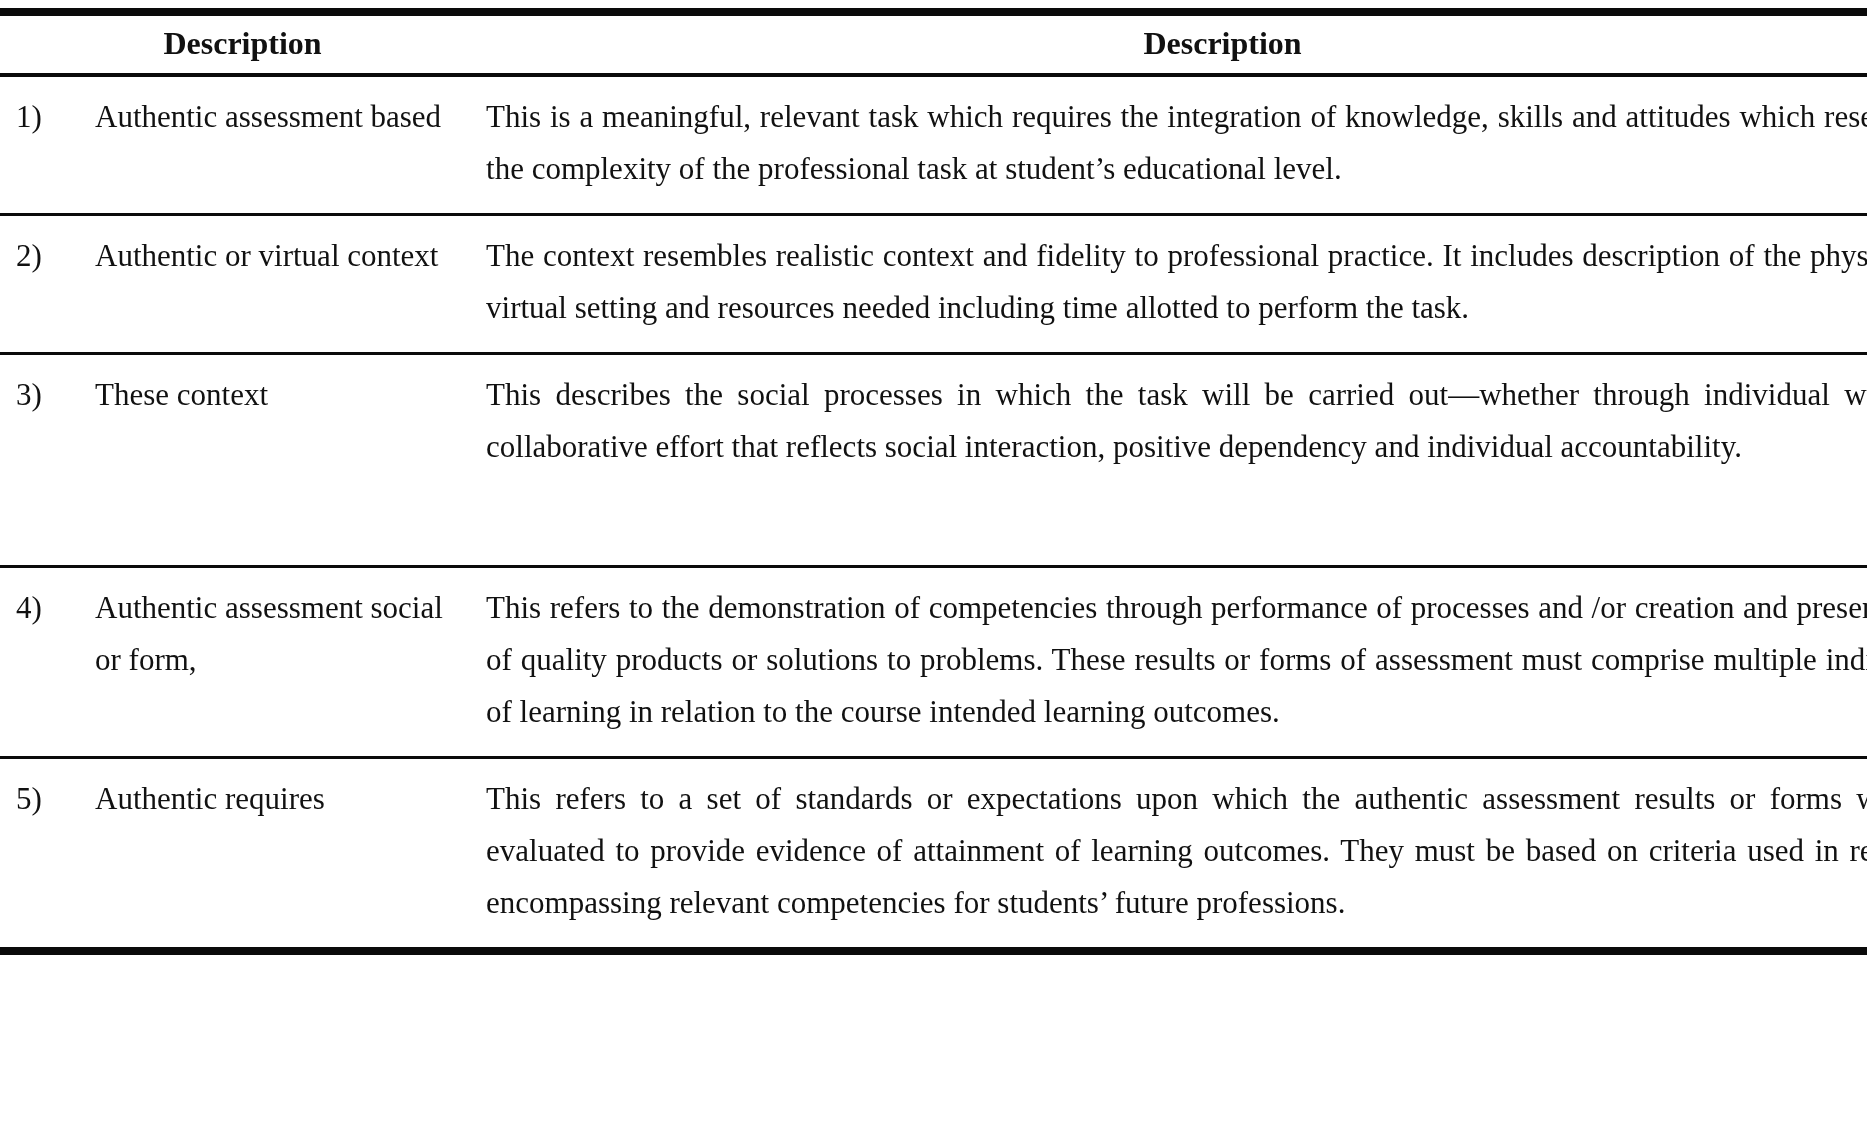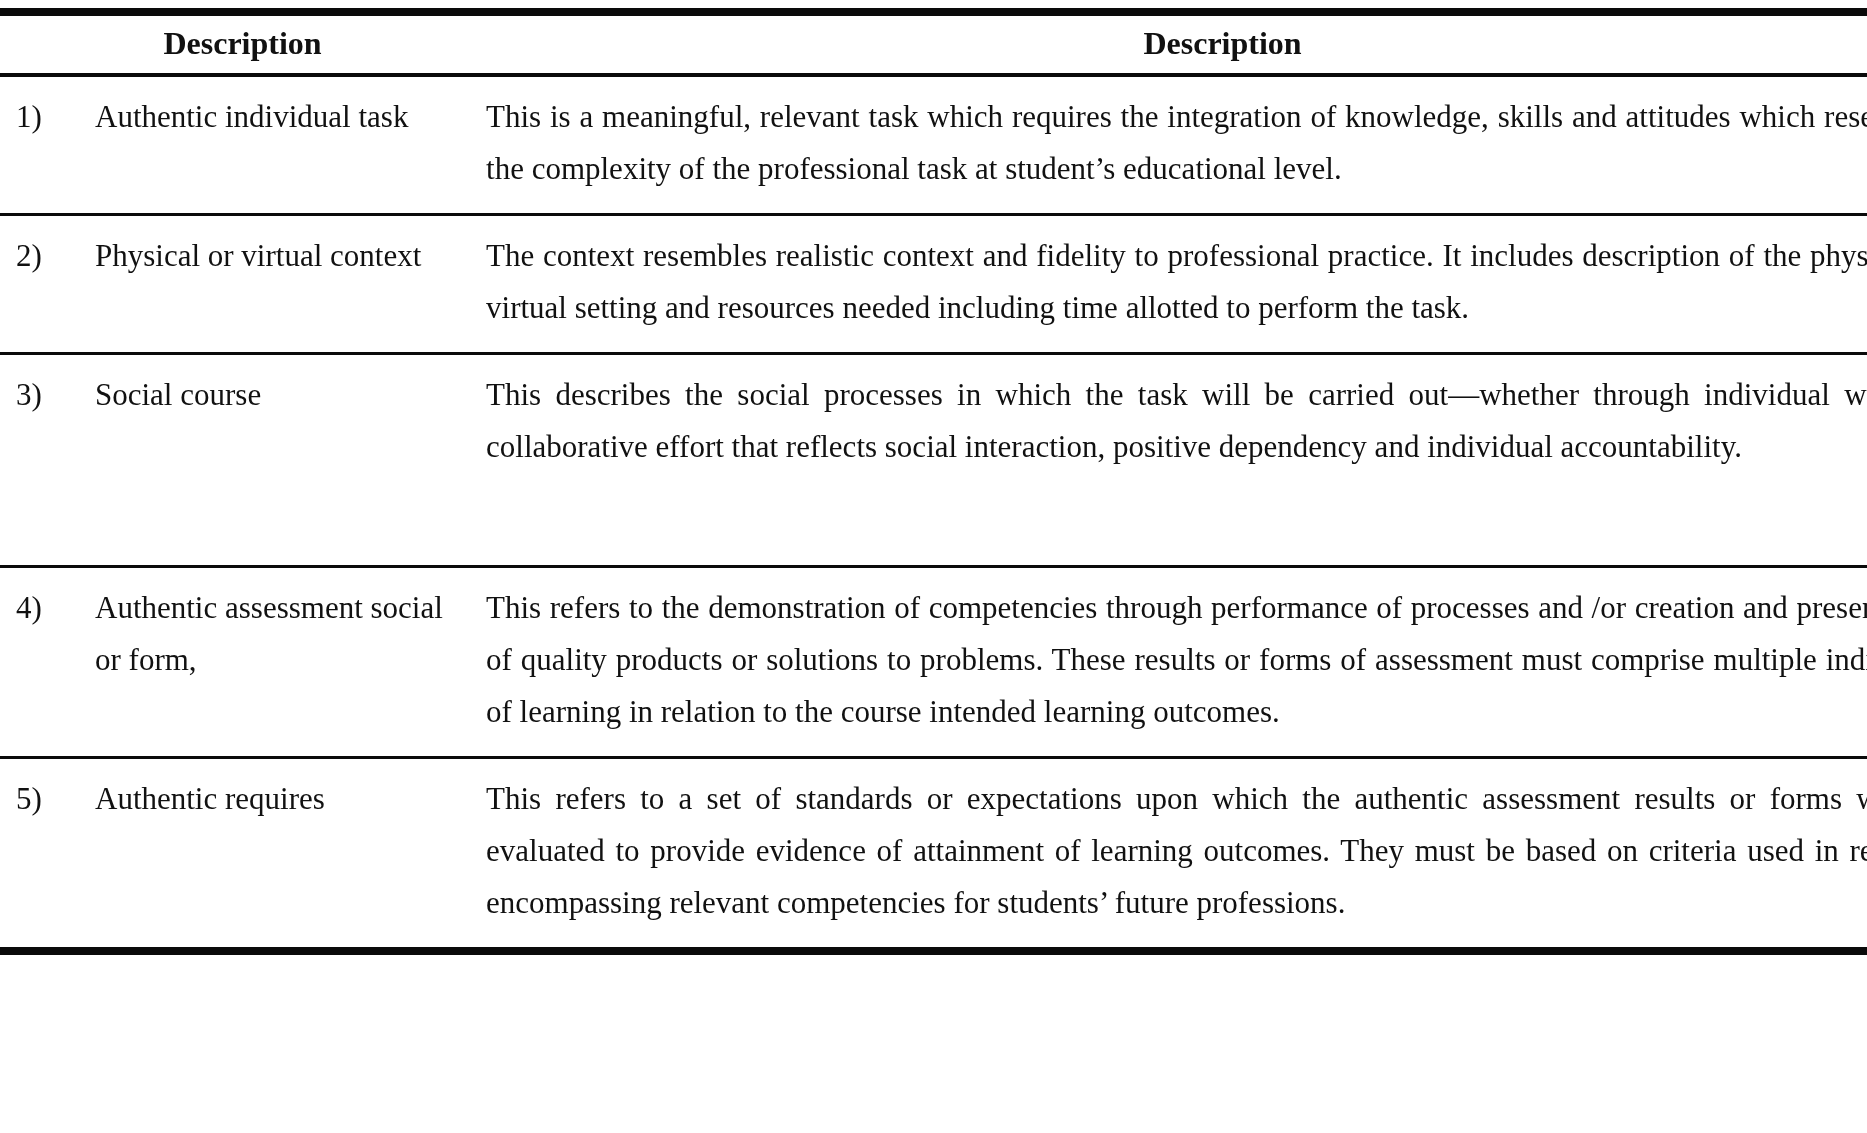--- a/index.html
+++ b/index.html
@@ -74,31 +74,31 @@
   </colgroup>
   <thead>
     <tr>
       <th colspan="2">Description</th>
       <th>Description</th>
     </tr>
   </thead>
   <tbody>
     <tr>
       <td class="num">1)</td>
-      <td class="dim">Authentic individual task</td>
+      <td class="dim">Authentic assessment based</td>
       <td class="desc">This is a meaningful, relevant task which requires the integration of knowledge, skills and attitudes which resembles the complexity of the professional task at student’s educational level.</td>
     </tr>
     <tr>
       <td class="num">2)</td>
-      <td class="dim">Physical or virtual context</td>
+      <td class="dim">Authentic or virtual context</td>
       <td class="desc">The context resembles realistic context and fidelity to professional practice. It includes description of the physical or virtual setting and resources needed including time allotted to perform the task.</td>
     </tr>
     <tr class="extra-space">
       <td class="num">3)</td>
-      <td class="dim">Social course</td>
+      <td class="dim">These context</td>
       <td class="desc">This describes the social processes in which the task will be carried out—whether through individual work or collaborative effort that reflects social interaction, positive dependency and individual accountability.</td>
     </tr>
     <tr>
       <td class="num">4)</td>
       <td class="dim">Authentic assessment social or form,</td>
       <td class="desc">This refers to the demonstration of competencies through performance of processes and /or creation and presentation of quality products or solutions to problems. These results or forms of assessment must comprise multiple indicators of learning in relation to the course intended learning outcomes.</td>
     </tr>
     <tr>
       <td class="num">5)</td>
       <td class="dim">Authentic requires</td>

